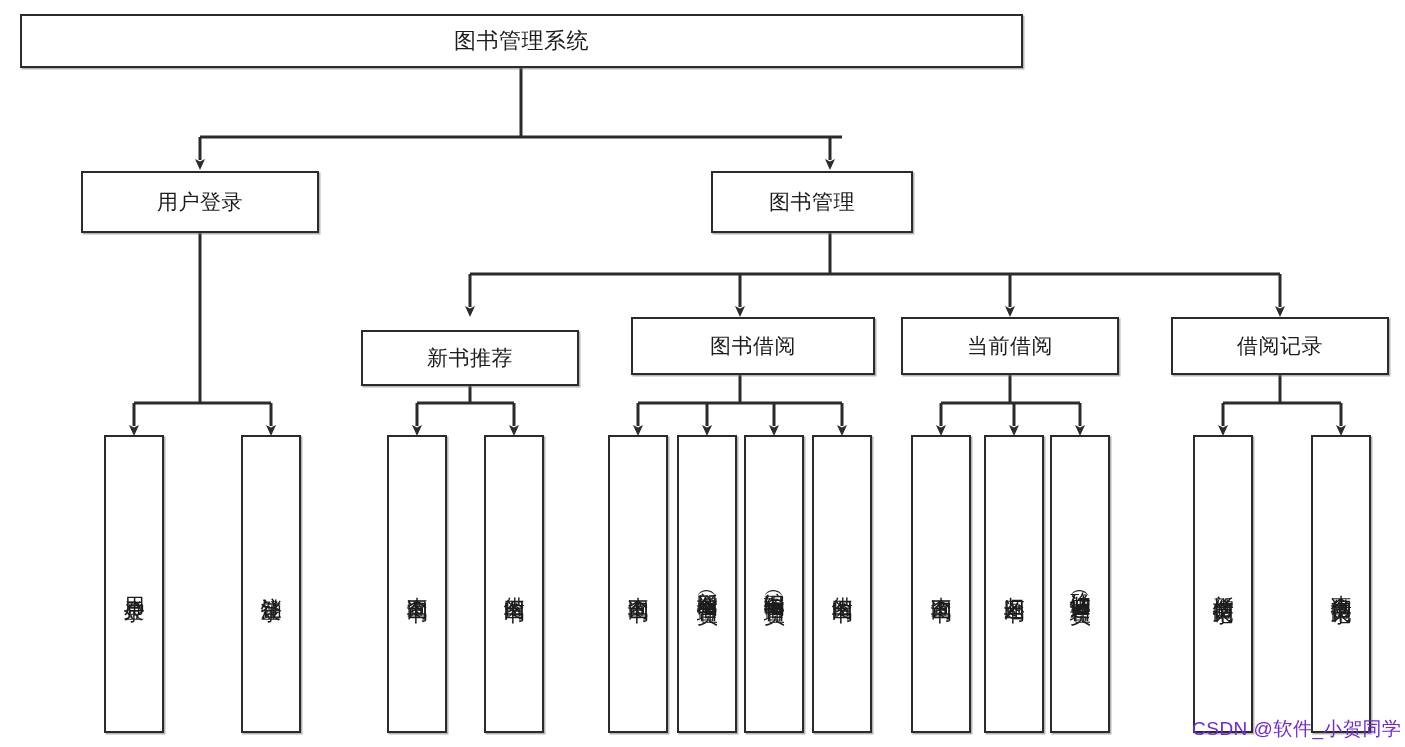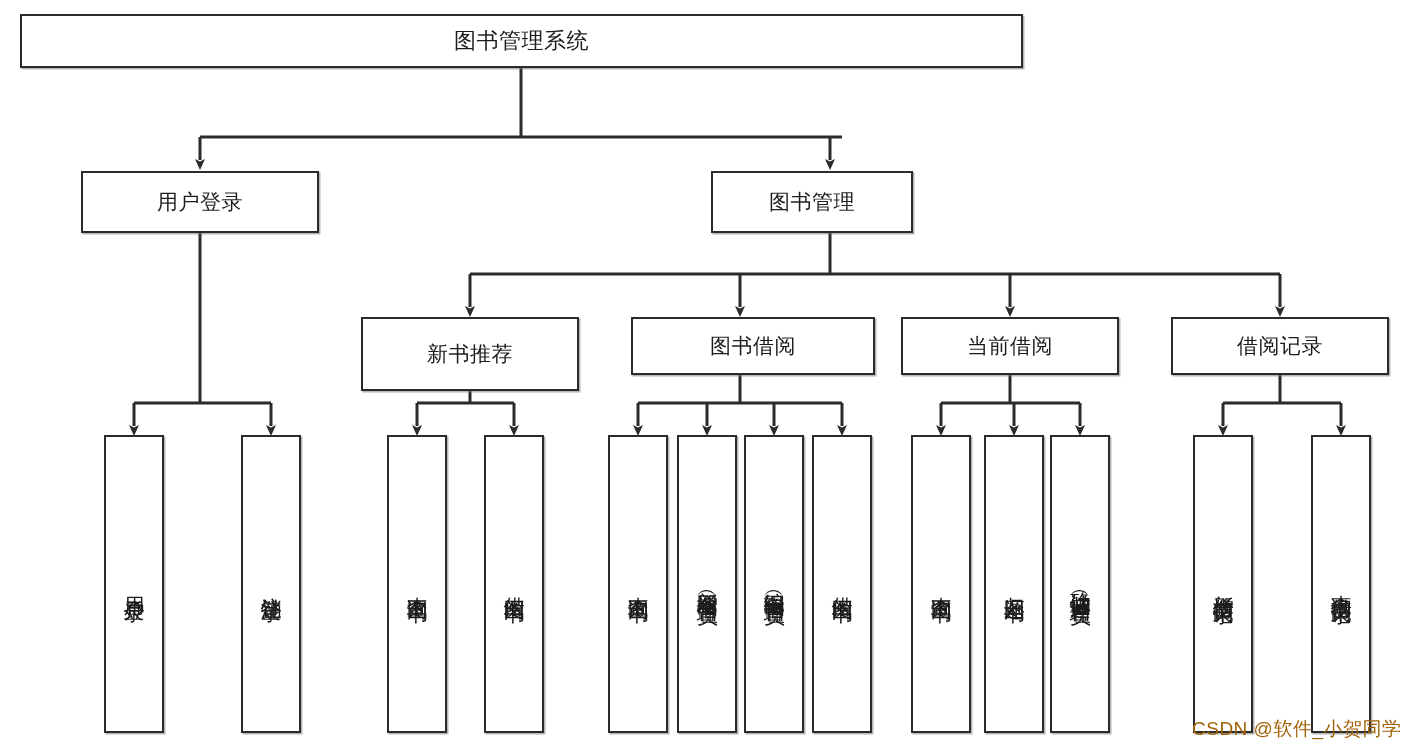--- a/index.html
+++ b/index.html
@@ -55,21 +55,21 @@
     color: #1c1c1c;
     writing-mode: vertical-rl;
     text-orientation: upright;
     line-height: 1.08;
     letter-spacing: 2px;
     white-space: nowrap;
   }
   .watermark {
     position: absolute;
     font-size: 19px;
-    color: #a16207;
+    color: #6d28d9;
     white-space: nowrap;
     letter-spacing: 0.5px;
   }
 </style>
 </head>
 <body>
 
 <div id="diagram-root">
 
   <svg class="diagram-canvas" viewBox="0 0 1405 747">
@@ -140,21 +140,21 @@
     <span class="node-label-h">图书管理系统</span>
   </div>
 
   <div class="node-box" style="left:81px; top:171px; width:238px; height:62px;">
     <span class="node-label-h">用户登录</span>
   </div>
   <div class="node-box" style="left:711px; top:171px; width:202px; height:62px;">
     <span class="node-label-h">图书管理</span>
   </div>
 
-  <div class="node-box" style="left:361px; top:317px; width:218px; height:74px;">
+  <div class="node-box" style="left:361px; top:330px; width:218px; height:56px;">
     <span class="node-label-h">新书推荐</span>
   </div>
   <div class="node-box" style="left:631px; top:317px; width:244px; height:58px;">
     <span class="node-label-h">图书借阅</span>
   </div>
   <div class="node-box" style="left:901px; top:317px; width:218px; height:58px;padding-left:48px;">
     <span class="node-label-h">当前借阅</span>
   </div>
   <div class="node-box" style="left:1171px; top:317px; width:218px; height:58px;">
     <span class="node-label-h">借阅记录</span>

